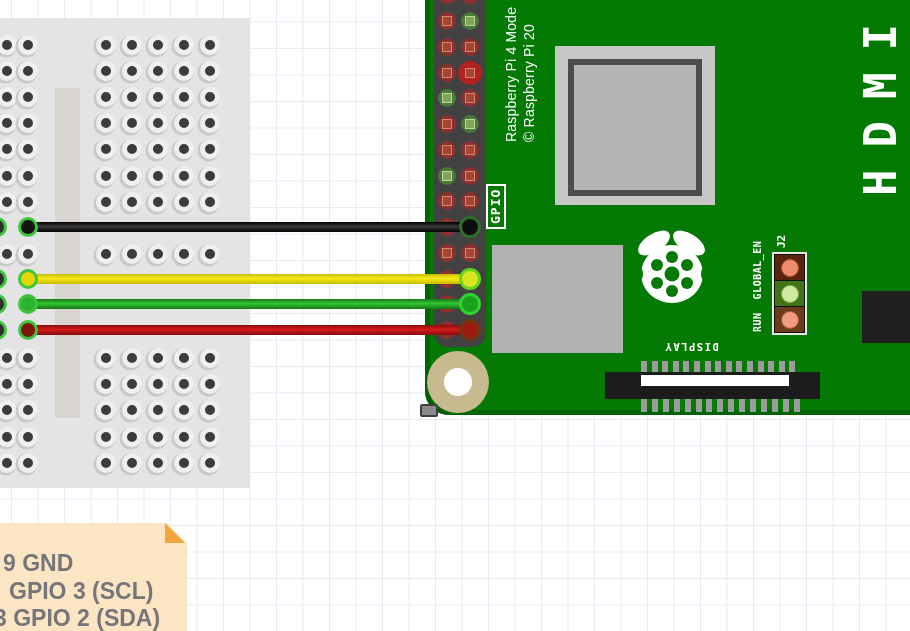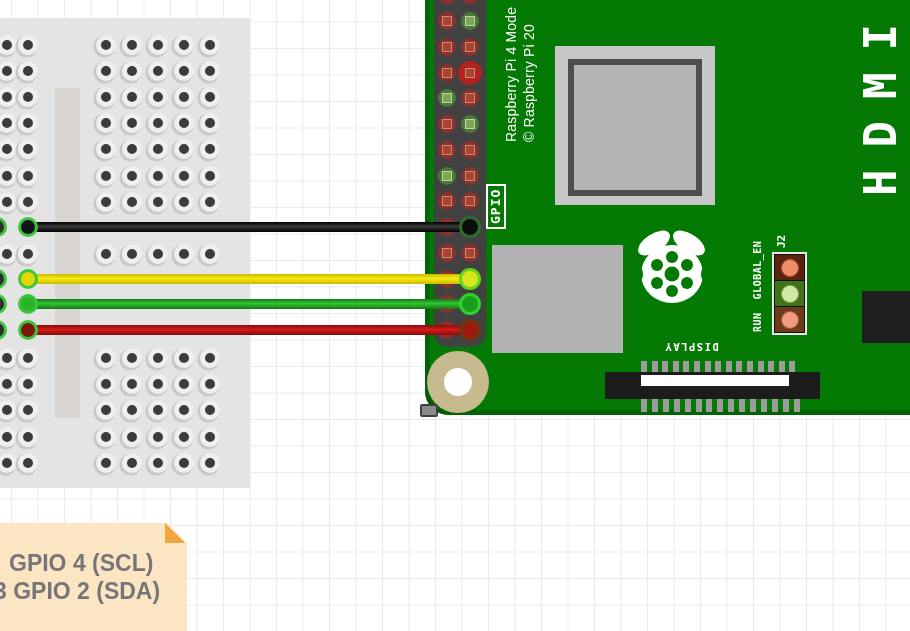--- a/index.html
+++ b/index.html
@@ -129,21 +129,22 @@
       <circle cx="31" cy="57" r="6"></circle>
       <circle cx="31" cy="39" r="6"></circle>
       <ellipse cx="13" cy="48" rx="4" ry="7"></ellipse>
       <ellipse cx="79" cy="48" rx="4" ry="7"></ellipse>
     </g>
   </svg>
 
   <div id="wire-layer"></div>
 
   <div class="abs" id="note">
-    <div class="note-line" style="margin-left:37px">GPIO 4 (SCL)</div>
+    <div class="note-line" style="margin-left:31px">9 GND</div>
+    <div class="note-line" style="margin-left:37px">GPIO 3 (SCL)</div>
     <div class="note-line" style="margin-left:22px">3 GPIO 2 (SDA)</div>
   </div>
   <div class="abs" id="note-fold"></div>
 
 <div class="bb-hole" style="left: -3px; top: 35px; position: absolute;"></div>
     <div class="bb-hole" style="left: 18px; top: 35px; position: absolute;"></div>
     <div class="bb-hole" style="left: 96px; top: 35px; position: absolute;"></div>
     <div class="bb-hole" style="left: 122px; top: 35px; position: absolute;"></div>
     <div class="bb-hole" style="left: 148px; top: 35px; position: absolute;"></div>
     <div class="bb-hole" style="left: 174px; top: 35px; position: absolute;"></div>

